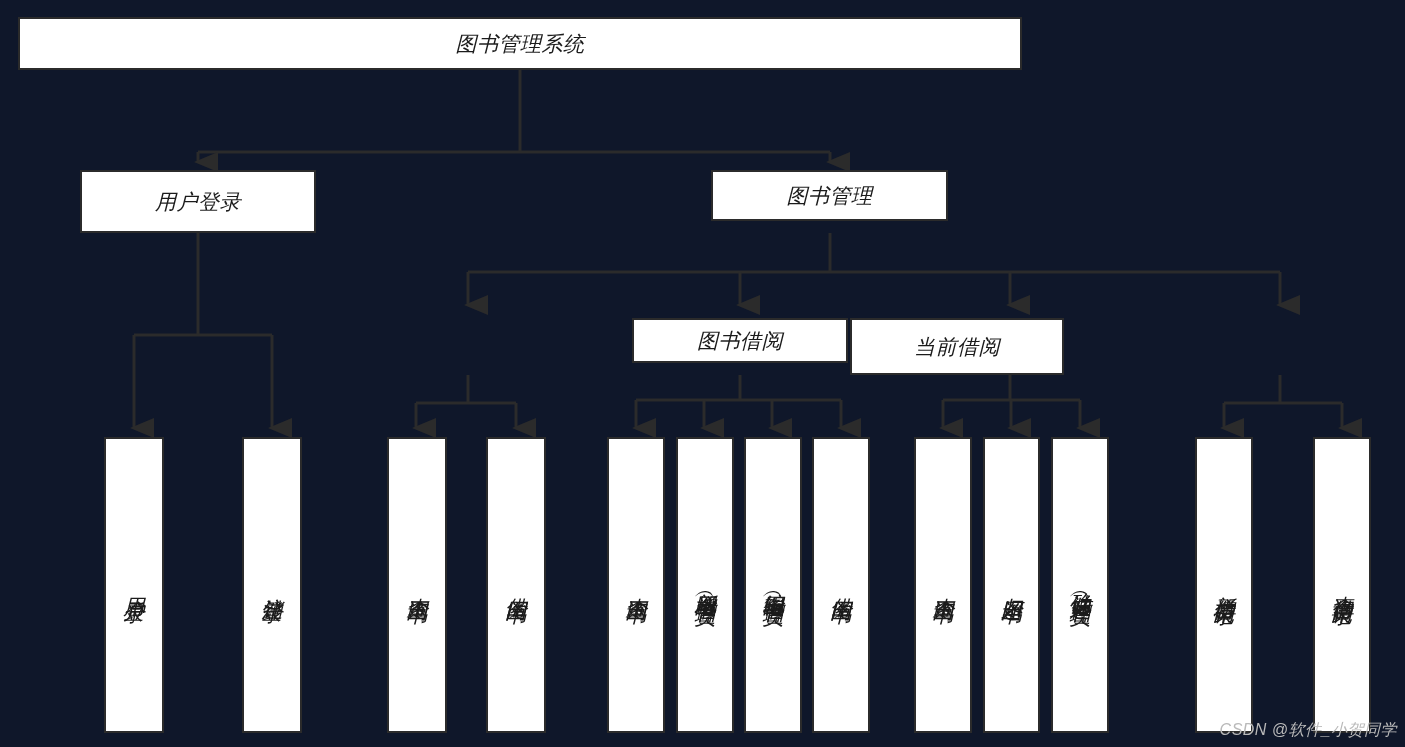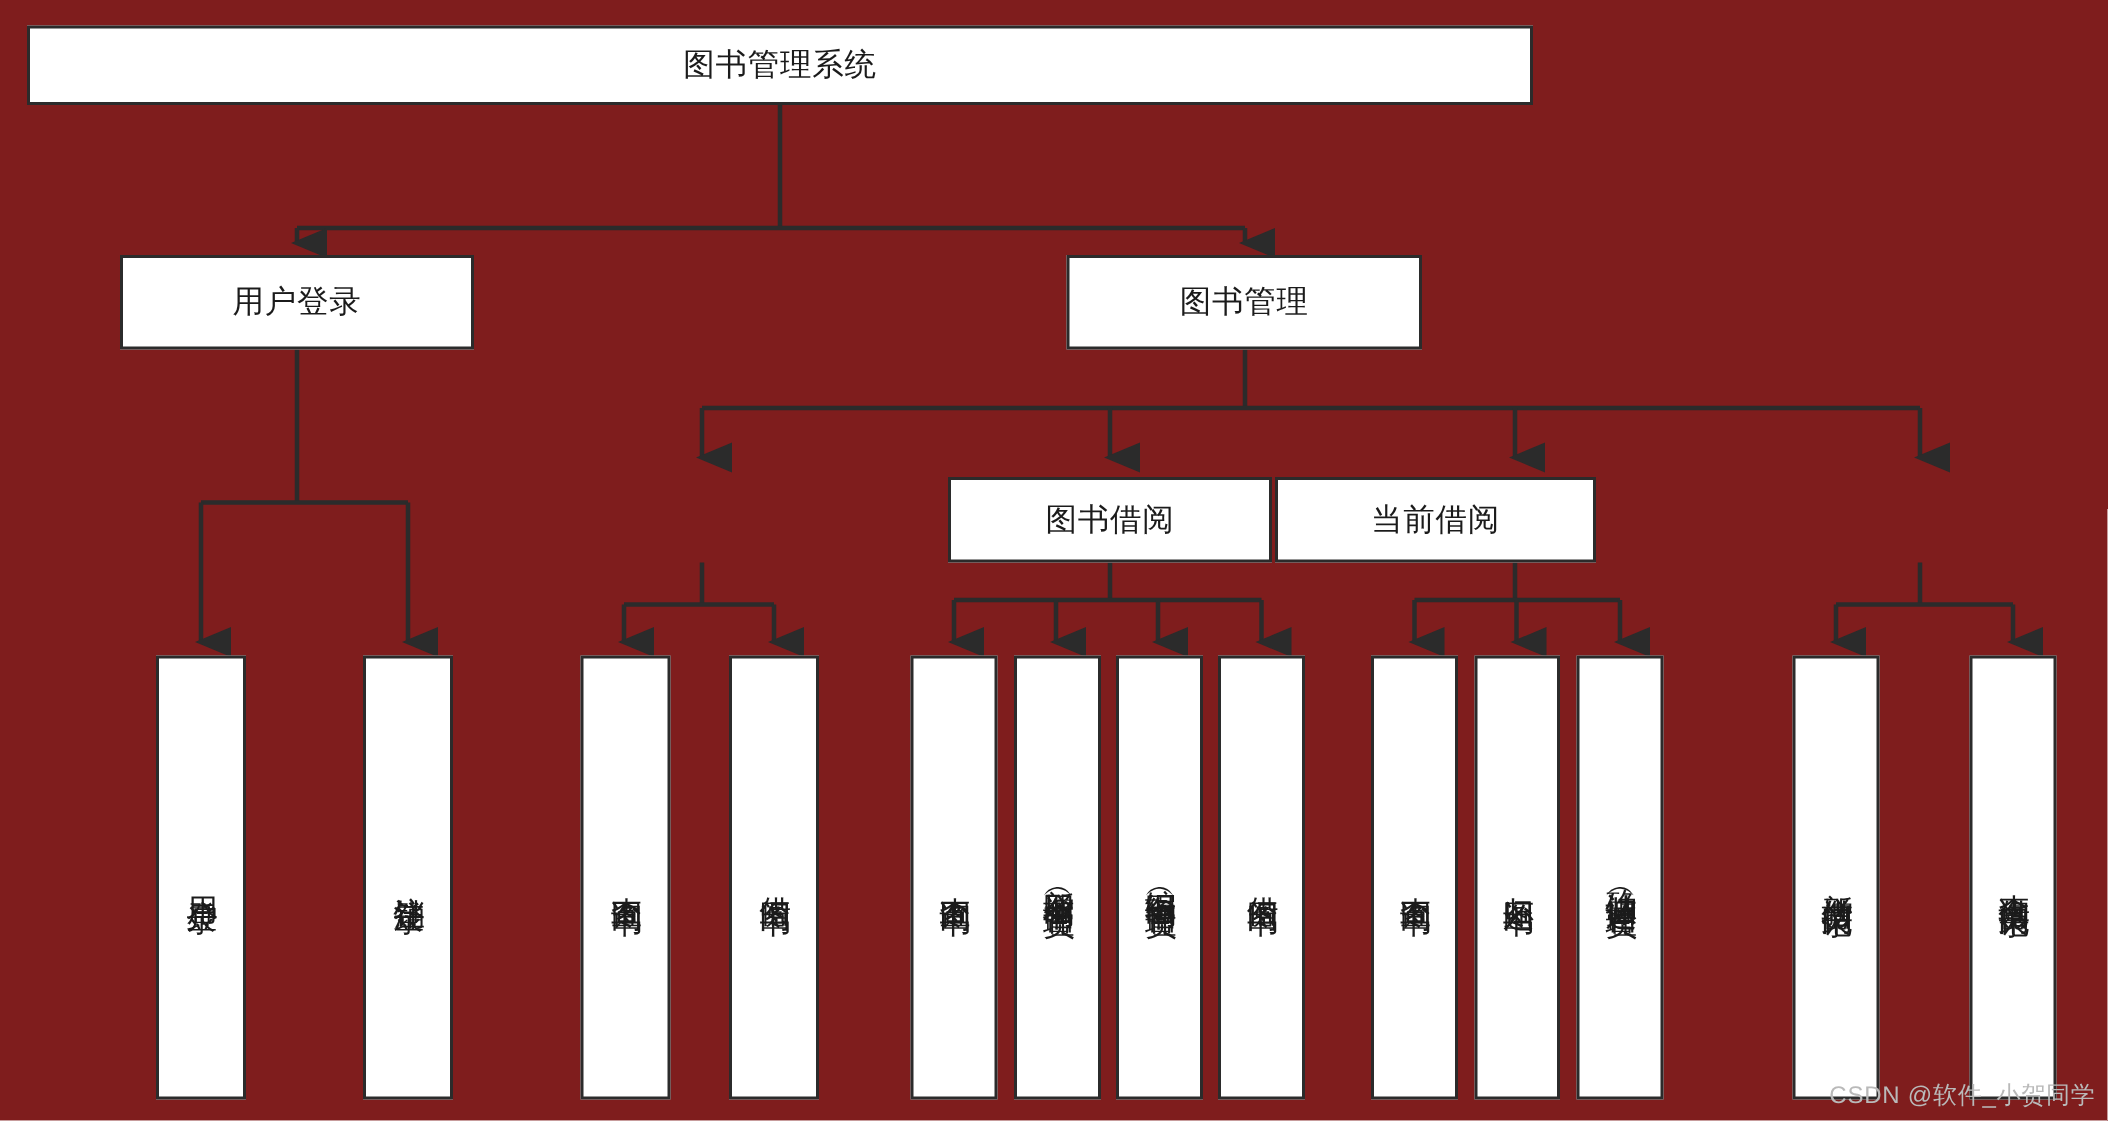--- a/index.html
+++ b/index.html
@@ -4,23 +4,24 @@
 <style>
   html, body {
     margin: 0;
     padding: 0;
     background: #ffffff;
   }
   #canvas {
     position: relative;
     width: 1405px;
     height: 747px;
-    background: #7f1d1d;
+    background: #0f172a;
     font-family: "Liberation Sans", "DejaVu Sans", sans-serif;
     overflow: hidden;
+    font-style: italic;
   }
   #connectors {
     position: absolute;
     left: 0;
     top: 0;
     width: 1405px;
     height: 747px;
   }
   .node {
     position: absolute;
@@ -120,25 +121,25 @@
     </g>
   </svg>
 
   <div class="node horiz" style="left:18px; top:17px; width:1004px; height:53px;">
     <span>图书管理系统</span>
   </div>
 
   <div class="node horiz" style="left:80px; top:170px; width:236px; height:63px;">
     <span>用户登录</span>
   </div>
-  <div class="node horiz" style="left:711px; top:170px; width:237px; height:63px;">
+  <div class="node horiz" style="left:711px; top:170px; width:237px; height:51px;">
     <span>图书管理</span>
   </div>
 
-  <div class="node horiz" style="left:632px; top:318px; width:216px; height:57px;">
+  <div class="node horiz" style="left:632px; top:318px; width:216px; height:45px;">
     <span>图书借阅</span>
   </div>
   <div class="node horiz" style="left:850px; top:318px; width:214px; height:57px;">
     <span>当前借阅</span>
   </div>
 
   <div class="node vert" style="left:104px; top:437px; width:60px; height:296px;">
     <span class="vtext">用户登录</span>
   </div>
   <div class="node vert" style="left:242px; top:437px; width:60px; height:296px;">

